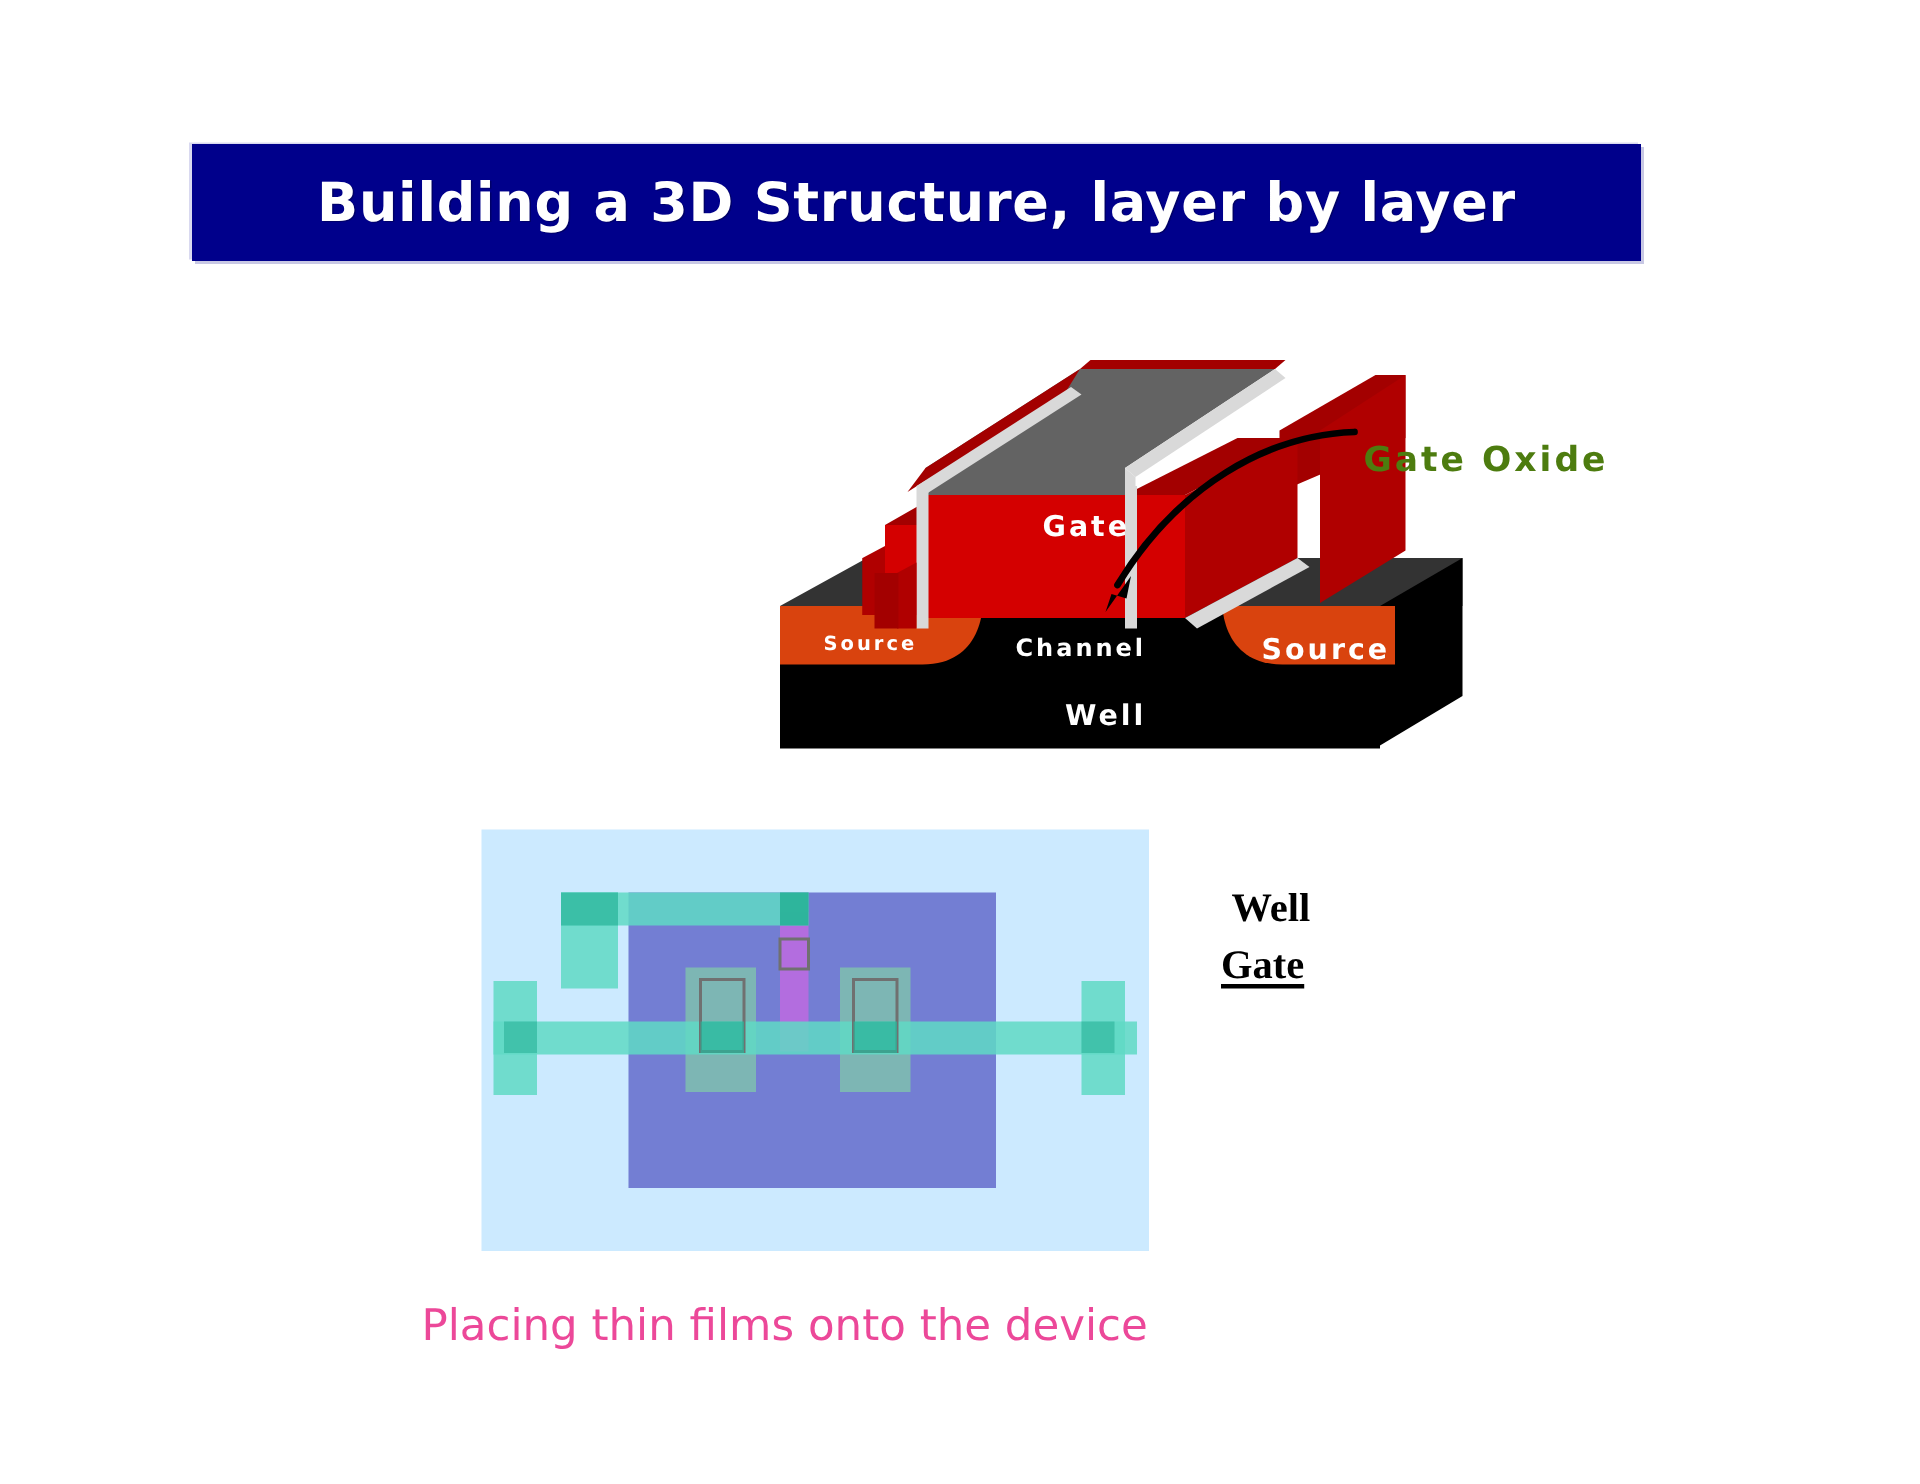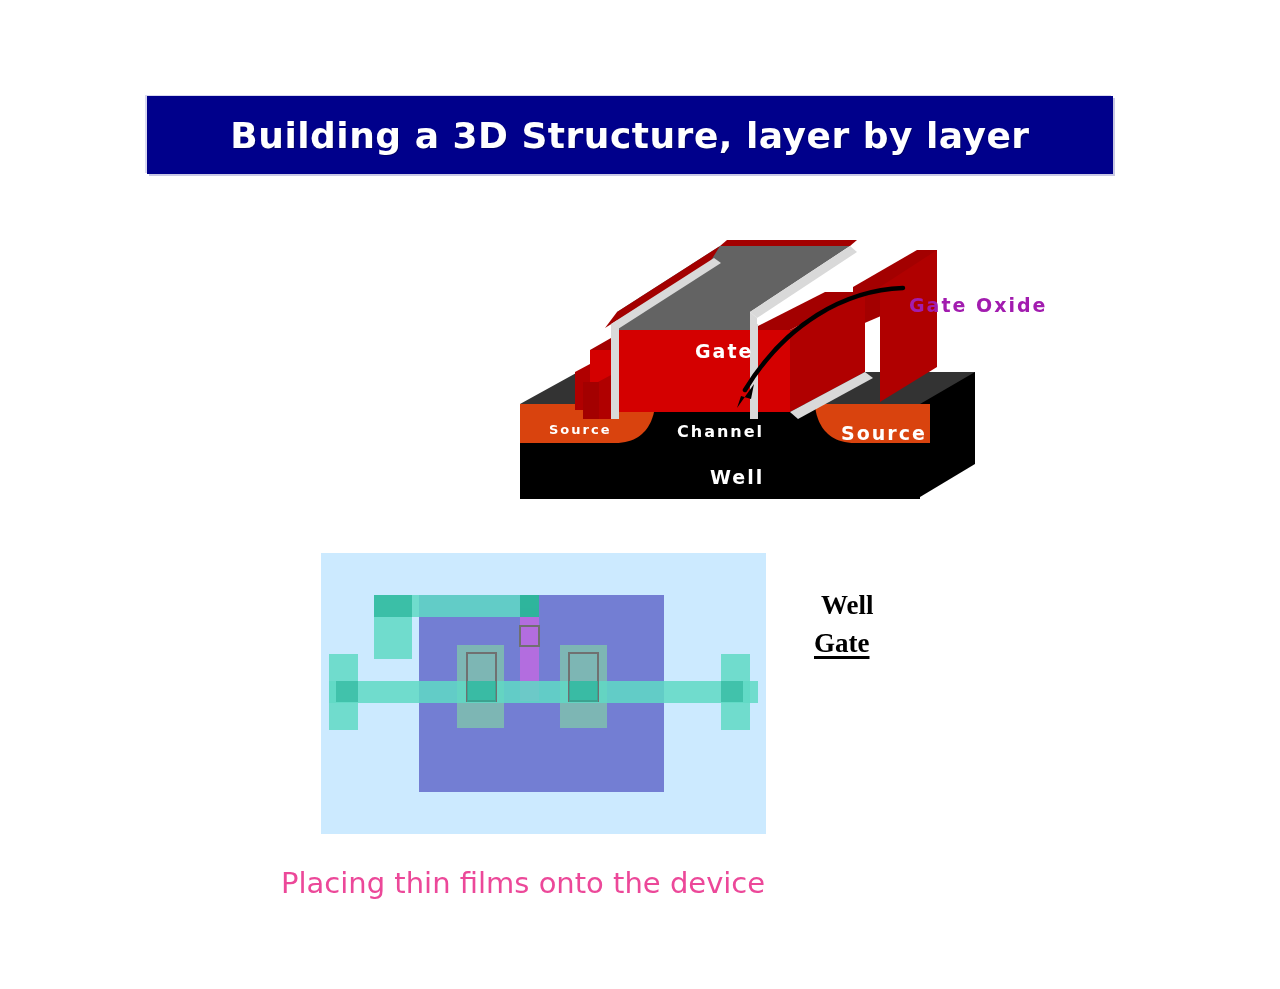--- a/index.html
+++ b/index.html
@@ -11,21 +11,21 @@
     width: 1280px;
     height: 989px;
     position: relative;
     overflow: hidden;
     font-family: "Liberation Sans", sans-serif;
   }
 
   
   #title-banner {
     position: absolute;
-    left: 147px;
+    left: 128px;
     top: 96px;
     width: 966px;
     height: 78px;
     background: #00008B;
     box-shadow: -2px -1px 0 0 #d9d9f0, 2px 2px 0 0 #c8c8e4;
     display: flex;
     align-items: center;
     justify-content: center;
   }
   #title-text {
@@ -57,22 +57,22 @@
     white-space: nowrap;
     pointer-events: none;
   }
   #label-gate   { left: 190px; top: 108px; font-size: 19px; }
   #label-source { left: 44px;  top: 190px; font-size: 13px; }
   #label-channel{ left: 172px; top: 190px; font-size: 16px; }
   #label-drain  { left: 336px; top: 190px; font-size: 19px; }
   #label-well   { left: 205px; top: 234px; font-size: 19px; }
   #label-gate-oxide {
     left: 404px; top: 62px;
-    font-size: 19px;
-    color: #a21caf;
+    font-size: 23px;
+    color: #4d7c0f;
   }
 
   
   #layout-figure {
     position: absolute;
     left: 321px;
     top: 553px;
     width: 445px;
     height: 281px;
   }

